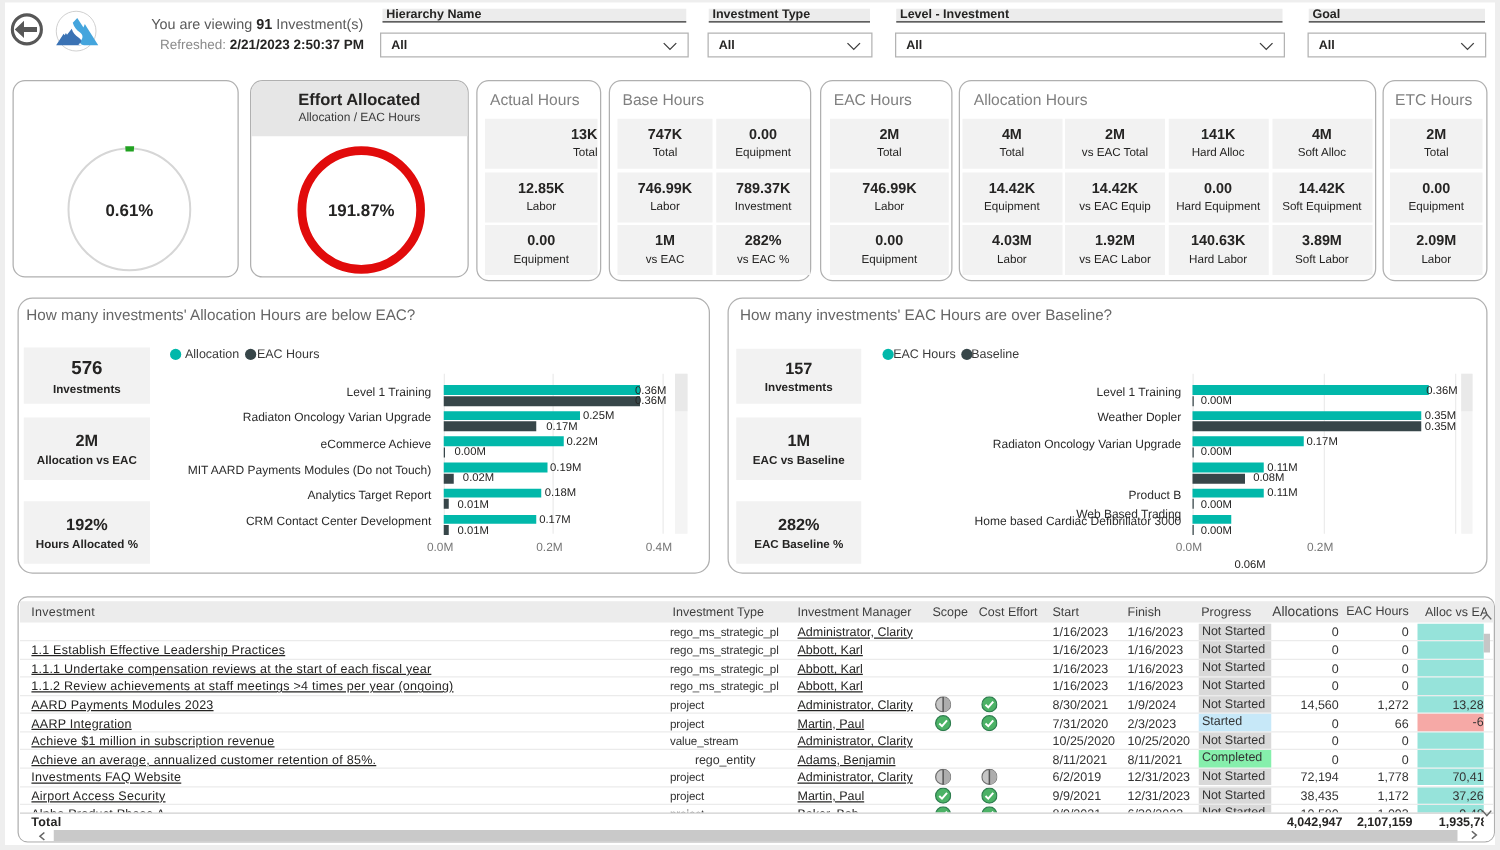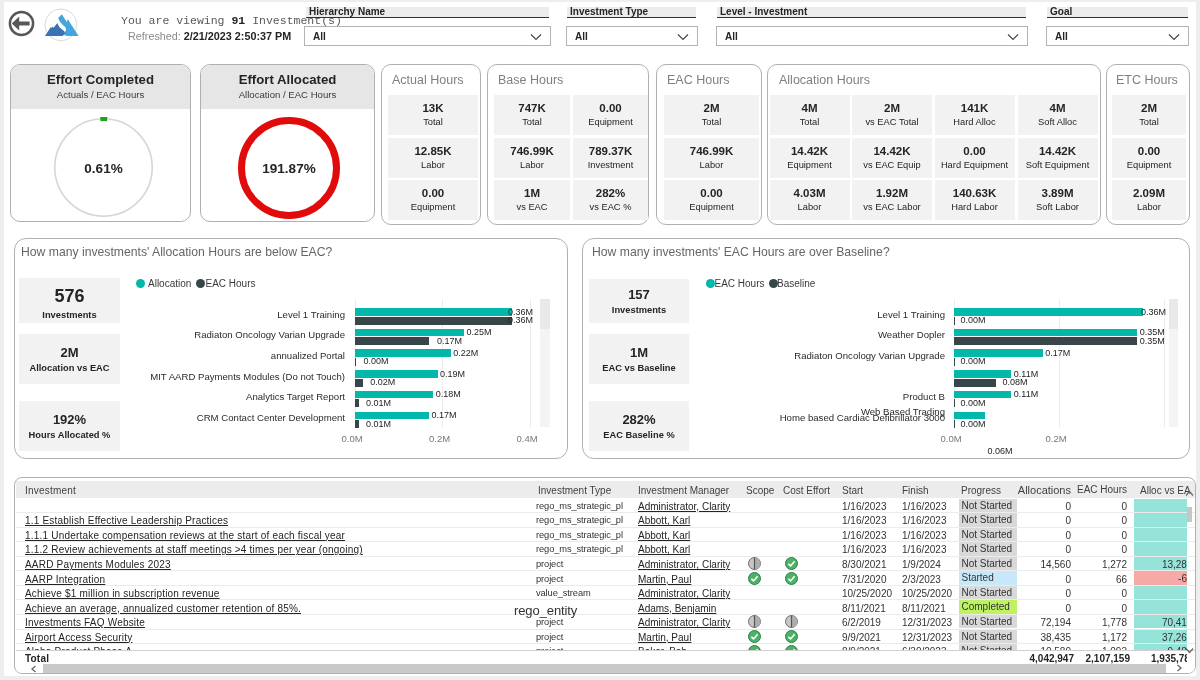--- a/index.html
+++ b/index.html
@@ -31,21 +31,21 @@
 
 <svg class="abs" style="left:8px;top:10px" width="28" height="28" viewBox="0 0 28 28">
  <circle cx="13.5" cy="13.5" r="11.6" fill="none" stroke="#575757" stroke-width="2.5"></circle>
  <path d="M3.8 13.5 L11.2 6.6 L11.2 11.5 L21.6 11.5 L21.6 15.5 L11.2 15.5 L11.2 20.4 Z" fill="#575757"></path>
 </svg>
 <svg class="abs" style="left:40px;top:4px" width="44" height="40" viewBox="0 0 44 40">
  <circle cx="20.9" cy="20.9" r="15.9" fill="none" stroke="#c9c9c9" stroke-width="0.7"></circle>
  <path d="M21.8 10.3 L26 16.8 L26.7 17.9 L27.9 15.1 L29.2 17.4 L38.6 32.1 L27.4 32.1 C23.9 31.4 23.6 29.9 24.8 28.3 C26.5 26.2 26.6 23.7 23.8 21.7 C21.2 19.9 19.2 17.4 18.2 14.1 Z" fill="#44a5dd"></path>
  <path d="M4.9 32.1 L10.9 22.9 L11.8 24.1 L12.7 22.4 L13.6 23.8 L17.4 19.0 C18.2 22.0 20.2 24.2 22.8 25.9 C25.8 27.8 25.4 30.0 23.4 31.0 C22.2 31.6 23.0 32.1 25.6 32.1 Z" fill="#3a72b4"></path>
 </svg>
-<div class="abs" style="left:121px;top:14px;font-size:11.5px;color:#595959;font-family:Liberation Mono, monospace;">You are viewing <b style="color:#252423">91</b> Investment(s)</div>
+<div class="abs" style="left:121px;top:14px;font-size:11.5px;color:#595959;">You are viewing <b style="color:#252423">91</b> Investment(s)</div>
 <div class="abs" style="left:128px;top:29.5px;font-size:10.8px;color:#8a8a8a;">Refreshed: <b style="color:#252423">2/21/2023 2:50:37 PM</b></div>
 
 <div class="slicer-label" style="left:306px;top:7px;width:243px;">Hierarchy Name</div>
 <div class="slicer-box" style="left:304px;top:26px;width:247px;">All
  <svg class="chev" width="12" height="8" viewBox="0 0 12 8">
       <path d="M1 1.5 L6 6.5 L11 1.5" fill="none" stroke="#404040" stroke-width="1.1"></path>
     </svg>
 </div>
 <div class="slicer-label" style="left:567px;top:7px;width:129px;">Investment Type</div>
 <div class="slicer-box" style="left:566px;top:26px;width:132px;">All
@@ -60,44 +60,40 @@
     </svg>
 </div>
 <div class="slicer-label" style="left:1047px;top:7px;width:141px;">Goal</div>
 <div class="slicer-box" style="left:1046px;top:26px;width:143px;">All
  <svg class="chev" width="12" height="8" viewBox="0 0 12 8">
       <path d="M1 1.5 L6 6.5 L11 1.5" fill="none" stroke="#404040" stroke-width="1.1"></path>
     </svg>
 </div>
 
 <div class="card" style="left:10px;top:64px;width:181px;height:158px;">
- <div class="ghead" style="height:44px;">
-  <div style="font-size:13.2px;font-weight:bold;color:#252423;padding-top:7px;">Effort Completed</div>
-  <div style="font-size:9.6px;color:#3b3b3b;margin-top:2px;">Actuals / EAC Hours</div>
- </div>
  <svg class="abs" style="left:42px;top:52px;" width="101" height="101" viewBox="0 0 101 101">
   <circle cx="50.5" cy="50.5" r="48.7" fill="none" stroke="#d6d6d6" stroke-width="1.6"></circle>
   <circle cx="50.5" cy="50.5" r="48.7" fill="none" stroke="#21a121" stroke-width="4.6" stroke-dasharray="7.5 298.5" stroke-dashoffset="3.75" transform="rotate(-90 50.5 50.5)"></circle>
   <text x="50.5" y="55.5" text-anchor="middle" font-size="13.5" font-weight="bold" fill="#252423" font-family="Liberation Sans">0.61%</text>
  </svg>
 </div>
 <div class="card" style="left:200px;top:64px;width:175px;height:158px;">
  <div class="ghead" style="height:44px;">
   <div style="font-size:13.2px;font-weight:bold;color:#252423;padding-top:7px;">Effort Allocated</div>
   <div style="font-size:9.6px;color:#3b3b3b;margin-top:2px;">Allocation / EAC Hours</div>
  </div>
  <svg class="abs" style="left:35.5px;top:50.5px;" width="104" height="104" viewBox="0 0 104 104">
   <circle cx="52" cy="52" r="47.5" fill="none" stroke="#e10b0b" stroke-width="7"></circle>
   <text x="52" y="57" text-anchor="middle" font-size="13.5" font-weight="bold" fill="#252423" font-family="Liberation Sans">191.87%</text>
  </svg>
 </div>
 
 <div class="card" style="left:381px;top:64px;width:100px;height:161px;">
  <div class="ctitle" style="left:10px;top:8px;">Actual Hours</div>
- <div class="tile" style="left:6px;top:30px;width:90px;height:40px;">
+ <div class="tile" style="left:6px;top:30px;width:90px;height:40px;text-align:right;">
       <div class="v">13K</div>
       <div class="l">Total</div>
     </div>
  <div class="tile" style="left:6px;top:72.5px;width:90px;height:40px;">
       <div class="v">12.85K</div>
       <div class="l">Labor</div>
     </div>
  <div class="tile" style="left:6px;top:115px;width:90px;height:40px;">
       <div class="v">0.00</div>
       <div class="l">Equipment</div>
@@ -212,21 +208,21 @@
     </div>
  <div class="tile" style="left:5px;top:115px;width:74px;height:40px;">
       <div class="v">2.09M</div>
       <div class="l">Labor</div>
     </div>
 </div>
 
 <div class="card" style="left:14px;top:238px;width:554px;height:221px;border-radius:12px;"></div>
 <div class="ptitle" style="left:21px;top:245px;">How many investments' Allocation Hours are below EAC?</div>
 <div class="tile" style="left:19px;top:278px;width:101px;height:45px;">
-    <div class="v" style="font-size:18px;margin-top:8px;">576</div>
+    <div class="v" style="font-size:15px;margin-top:8px;">576</div>
     <div class="l" style="font-weight:bold;">Investments</div>
   </div>
 <div class="tile" style="left:19px;top:334px;width:101px;height:50px;">
     <div class="v" style="font-size:13px;margin-top:11px;">2M</div>
     <div class="l" style="font-weight:bold;">Allocation vs EAC</div>
   </div>
 <div class="tile" style="left:19px;top:400.5px;width:101px;height:50px;">
     <div class="v" style="font-size:13px;margin-top:11px;">192%</div>
     <div class="l" style="font-weight:bold;">Hours Allocated %</div>
   </div>
@@ -240,21 +236,21 @@
 <div class="catlabel" style="left:95px;width:250px;top:308.5px;">Level 1 Training</div>
 <div class="bar teal" style="left:354.5px;top:308px;width:157.5px;"></div>
 <div class="bar dark" style="left:354.5px;top:316.5px;width:157.5px;"></div>
 <div class="dlabel" style="left:508px;top:306.5px;">0.36M</div>
 <div class="dlabel" style="left:508px;top:315px;">0.36M</div>
 <div class="catlabel" style="left:95px;width:250px;top:329.2px;">Radiaton Oncology Varian Upgrade</div>
 <div class="bar teal" style="left:354.5px;top:328.7px;width:109.4px;"></div>
 <div class="bar dark" style="left:354.5px;top:337.2px;width:74.4px;"></div>
 <div class="dlabel" style="left:466.4px;top:327.2px;">0.25M</div>
 <div class="dlabel" style="left:437px;top:335.7px;">0.17M</div>
-<div class="catlabel" style="left:95px;width:250px;top:349.9px;">annualized Portal</div>
+<div class="catlabel" style="left:95px;width:250px;top:349.9px;">eCommerce Achieve</div>
 <div class="bar teal" style="left:354.5px;top:349.4px;width:96.2px;"></div>
 <div class="bar dark" style="left:354.5px;top:357.9px;width:1.5px;"></div>
 <div class="dlabel" style="left:453.2px;top:347.9px;">0.22M</div>
 <div class="dlabel" style="left:363.6px;top:356.4px;">0.00M</div>
 <div class="catlabel" style="left:95px;width:250px;top:370.6px;">MIT AARD Payments Modules (Do not Touch)</div>
 <div class="bar teal" style="left:354.5px;top:370.1px;width:83.1px;"></div>
 <div class="bar dark" style="left:354.5px;top:378.6px;width:8.8px;"></div>
 <div class="dlabel" style="left:440.1px;top:368.6px;">0.19M</div>
 <div class="dlabel" style="left:370.3px;top:377.1px;">0.02M</div>
 <div class="catlabel" style="left:95px;width:250px;top:391.3px;">Analytics Target Report</div>
@@ -437,25 +433,25 @@
 <div class="abs" style="left:827px;top:110.0px;font-size:10px;color:#333;">10/25/2020</div>
 <div class="abs" style="left:887px;top:110.0px;font-size:10px;color:#333;">10/25/2020</div>
 <div class="abs" style="left:943.5px;top:107.8px;width:58.5px;height:13.6px;background:#d9d9d9;font-size:10px;color:#333;line-height:13px;padding-left:3px;white-space:nowrap;">Not Started</div>
 <div class="abs" style="left:976px;top:110.0px;width:80px;text-align:right;font-size:10px;color:#333;">0</div>
 <div class="abs" style="left:1042px;top:110.0px;width:70px;text-align:right;font-size:10px;color:#333;">0</div>
 <div class="abs" style="left:1118.5px;top:107.8px;width:53px;height:13.6px;background:#96e3da;overflow:hidden;">
       <div style="width:59px;text-align:right;font-size:10px;color:#333;margin-top:2.2px;">0</div>
     </div>
 <div class="abs" style="left:1px;top:135.9px;width:1180px;height:1px;background:#ebebeb;"></div>
 <div class="abs" style="letter-spacing:0.2px;left:10px;top:124.6px;font-size:10px;color:#252423;text-decoration:underline;white-space:nowrap;overflow:hidden;width:505px;">Achieve an average, annualized customer retention of 85%.</div>
-<div class="abs" style="left:499px;top:124.6px;font-size:13px;letter-spacing:-0.1px;color:#333;white-space:nowrap;">rego_entity</div>
+<div class="abs" style="left:541px;top:124.6px;font-size:10px;letter-spacing:-0.1px;color:#333;white-space:nowrap;">rego_entity</div>
 <div class="abs" style="left:623px;top:124.6px;font-size:10px;color:#252423;text-decoration:underline;white-space:nowrap;">Adams, Benjamin</div>
 <div class="abs" style="left:827px;top:124.6px;font-size:10px;color:#333;">8/11/2021</div>
 <div class="abs" style="left:887px;top:124.6px;font-size:10px;color:#333;">8/11/2021</div>
-<div class="abs" style="left:943.5px;top:122.4px;width:58.5px;height:13.6px;background:#bef264;font-size:10px;color:#333;line-height:13px;padding-left:3px;white-space:nowrap;">Completed</div>
+<div class="abs" style="left:943.5px;top:122.4px;width:58.5px;height:13.6px;background:#86efac;font-size:10px;color:#333;line-height:13px;padding-left:3px;white-space:nowrap;">Completed</div>
 <div class="abs" style="left:976px;top:124.6px;width:80px;text-align:right;font-size:10px;color:#333;">0</div>
 <div class="abs" style="left:1042px;top:124.6px;width:70px;text-align:right;font-size:10px;color:#333;">0</div>
 <div class="abs" style="left:1118.5px;top:122.4px;width:53px;height:13.6px;background:#96e3da;overflow:hidden;">
       <div style="width:59px;text-align:right;font-size:10px;color:#333;margin-top:2.2px;">0</div>
     </div>
 <div class="abs" style="left:1px;top:150.5px;width:1180px;height:1px;background:#ebebeb;"></div>
 <div class="abs" style="letter-spacing:0.2px;left:10px;top:139.1px;font-size:10px;color:#252423;text-decoration:underline;white-space:nowrap;overflow:hidden;width:505px;">Investments FAQ Website</div>
 <div class="abs" style="left:521px;top:139.1px;font-size:9.3px;letter-spacing:-0.1px;color:#333;white-space:nowrap;">project</div>
 <div class="abs" style="left:623px;top:139.1px;font-size:10px;color:#252423;text-decoration:underline;white-space:nowrap;">Administrator, Clarity</div>
 <svg class="abs" style="left:732.5px;top:137.4px;" width="13" height="13" viewBox="0 0 13 13">

